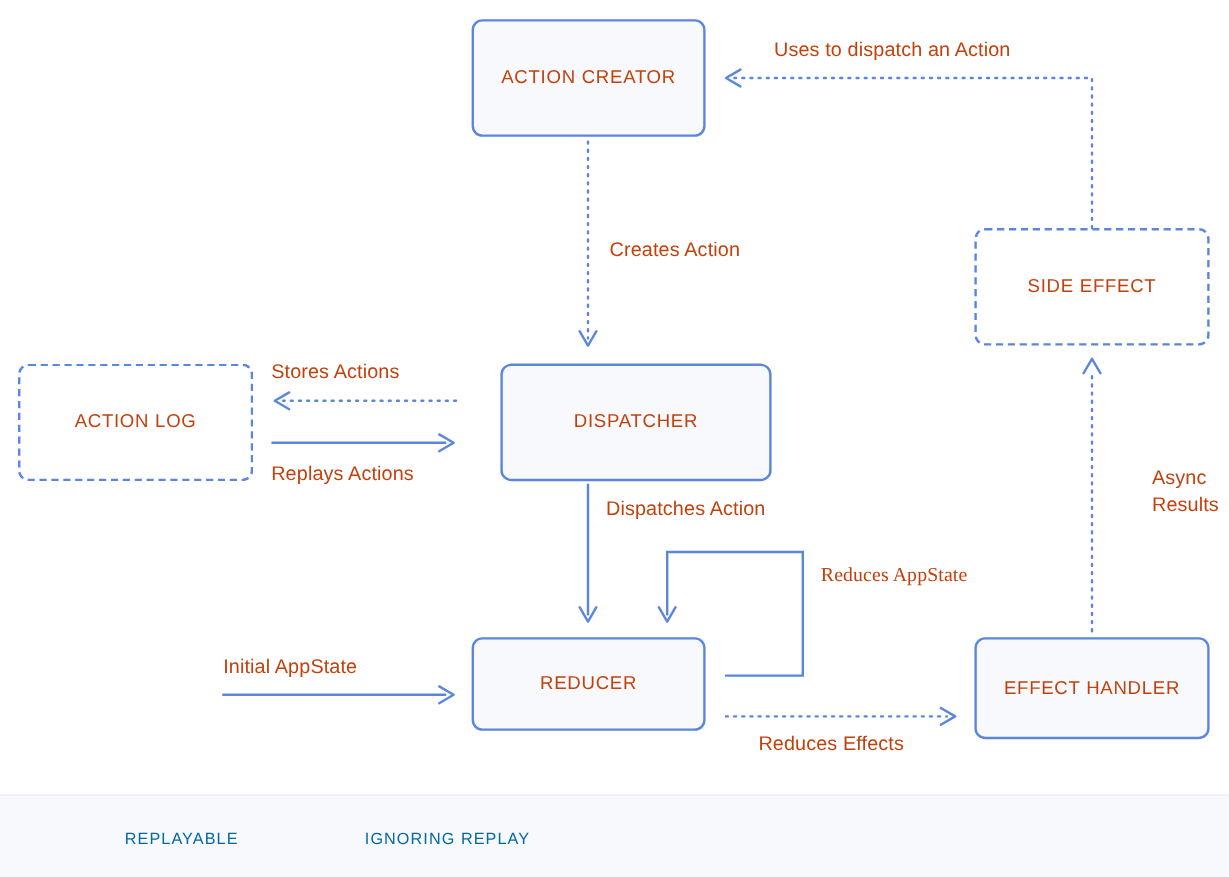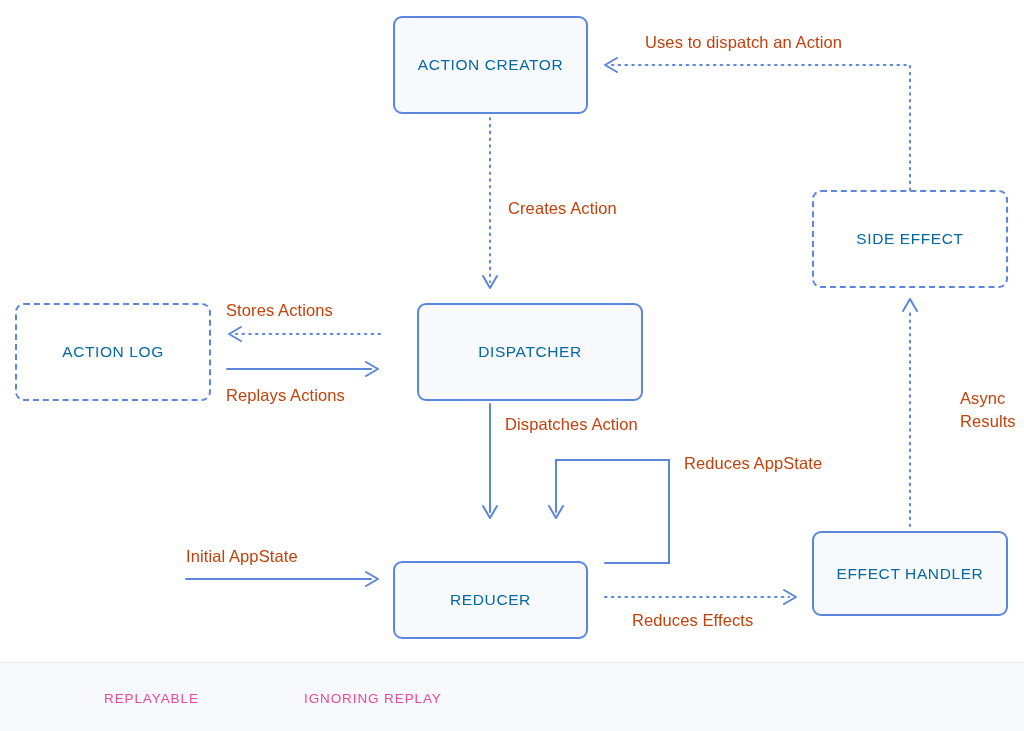--- a/index.html
+++ b/index.html
@@ -23,21 +23,21 @@
   }
   .node {
     position: absolute;
     box-sizing: border-box;
     display: flex;
     align-items: center;
     justify-content: center;
     border-radius: 9px;
     letter-spacing: 0.6px;
     font-size: 15.5px;
-    color: #0369a1;
+    color: #c2410c;
     text-align: center;
     user-select: none;
   }
   .node.solid {
     background: #f7f9fd;
     border: 2px solid #5b86dd;
   }
   .node.dashed {
     background: transparent;
     border: 2px dashed #5b86dd;
@@ -56,21 +56,21 @@
     left: 0;
     top: 662px;
     width: 1024px;
     height: 69px;
     background: #f7f9fd;
     border-top: 1px solid #e6ecf7;
     box-sizing: border-box;
   }
   .legend-item-label {
     position: absolute;
-    color: #ec4899;
+    color: #0369a1;
     font-size: 13.5px;
     letter-spacing: 0.9px;
     user-select: none;
   }
   svg { overflow: visible; }
 </style>
 </head>
 <body>
 
 <svg id="canvas" width="1024" height="731" viewBox="0 0 1024 731" xmlns="http://www.w3.org/2000/svg">
@@ -139,39 +139,39 @@
 </div>
 
 <div class="node dashed" style="left:15px; top:303px; width:196px; height:98px;">
   <span>ACTION LOG</span>
 </div>
 
 <div class="node solid" style="left:393px; top:303px; width:226px; height:98px;margin-left:24px;">
   <span>DISPATCHER</span>
 </div>
 
-<div class="node solid" style="left:393px; top:531px; width:195px; height:78px;margin-top:30px;">
+<div class="node solid" style="left:393px; top:531px; width:195px; height:78px;">
   <span>REDUCER</span>
 </div>
 
 <div class="node solid" style="left:812px; top:531px; width:196px; height:85px;">
   <span>EFFECT HANDLER</span>
 </div>
 
 <div class="edge-label" style="left:645px; top:31px;">Uses to dispatch an Action</div>
 
 <div class="edge-label" style="left:508px; top:197px;">Creates Action</div>
 
 <div class="edge-label" style="left:226px; top:299px;">Stores Actions</div>
 
 <div class="edge-label" style="left:226px; top:384px;">Replays Actions</div>
 
 <div class="edge-label" style="left:505px; top:413px;">Dispatches Action</div>
 
-<div class="edge-label" style="left:684px; top:452px;">Reduces AppState</div>
+<div class="edge-label" style="left:684px; top:468px;font-family:Liberation Serif, serif;">Reduces AppState</div>
 
 <div class="edge-label" style="left:186px; top:545px;">Initial AppState</div>
 
 <div class="edge-label" style="left:632px; top:609px;">Reduces Effects</div>
 
 <div class="edge-label" style="left:928px; top:387px;margin-left:32px;">Async
 Results</div>
 
 <div id="legend-bar"></div>
 

